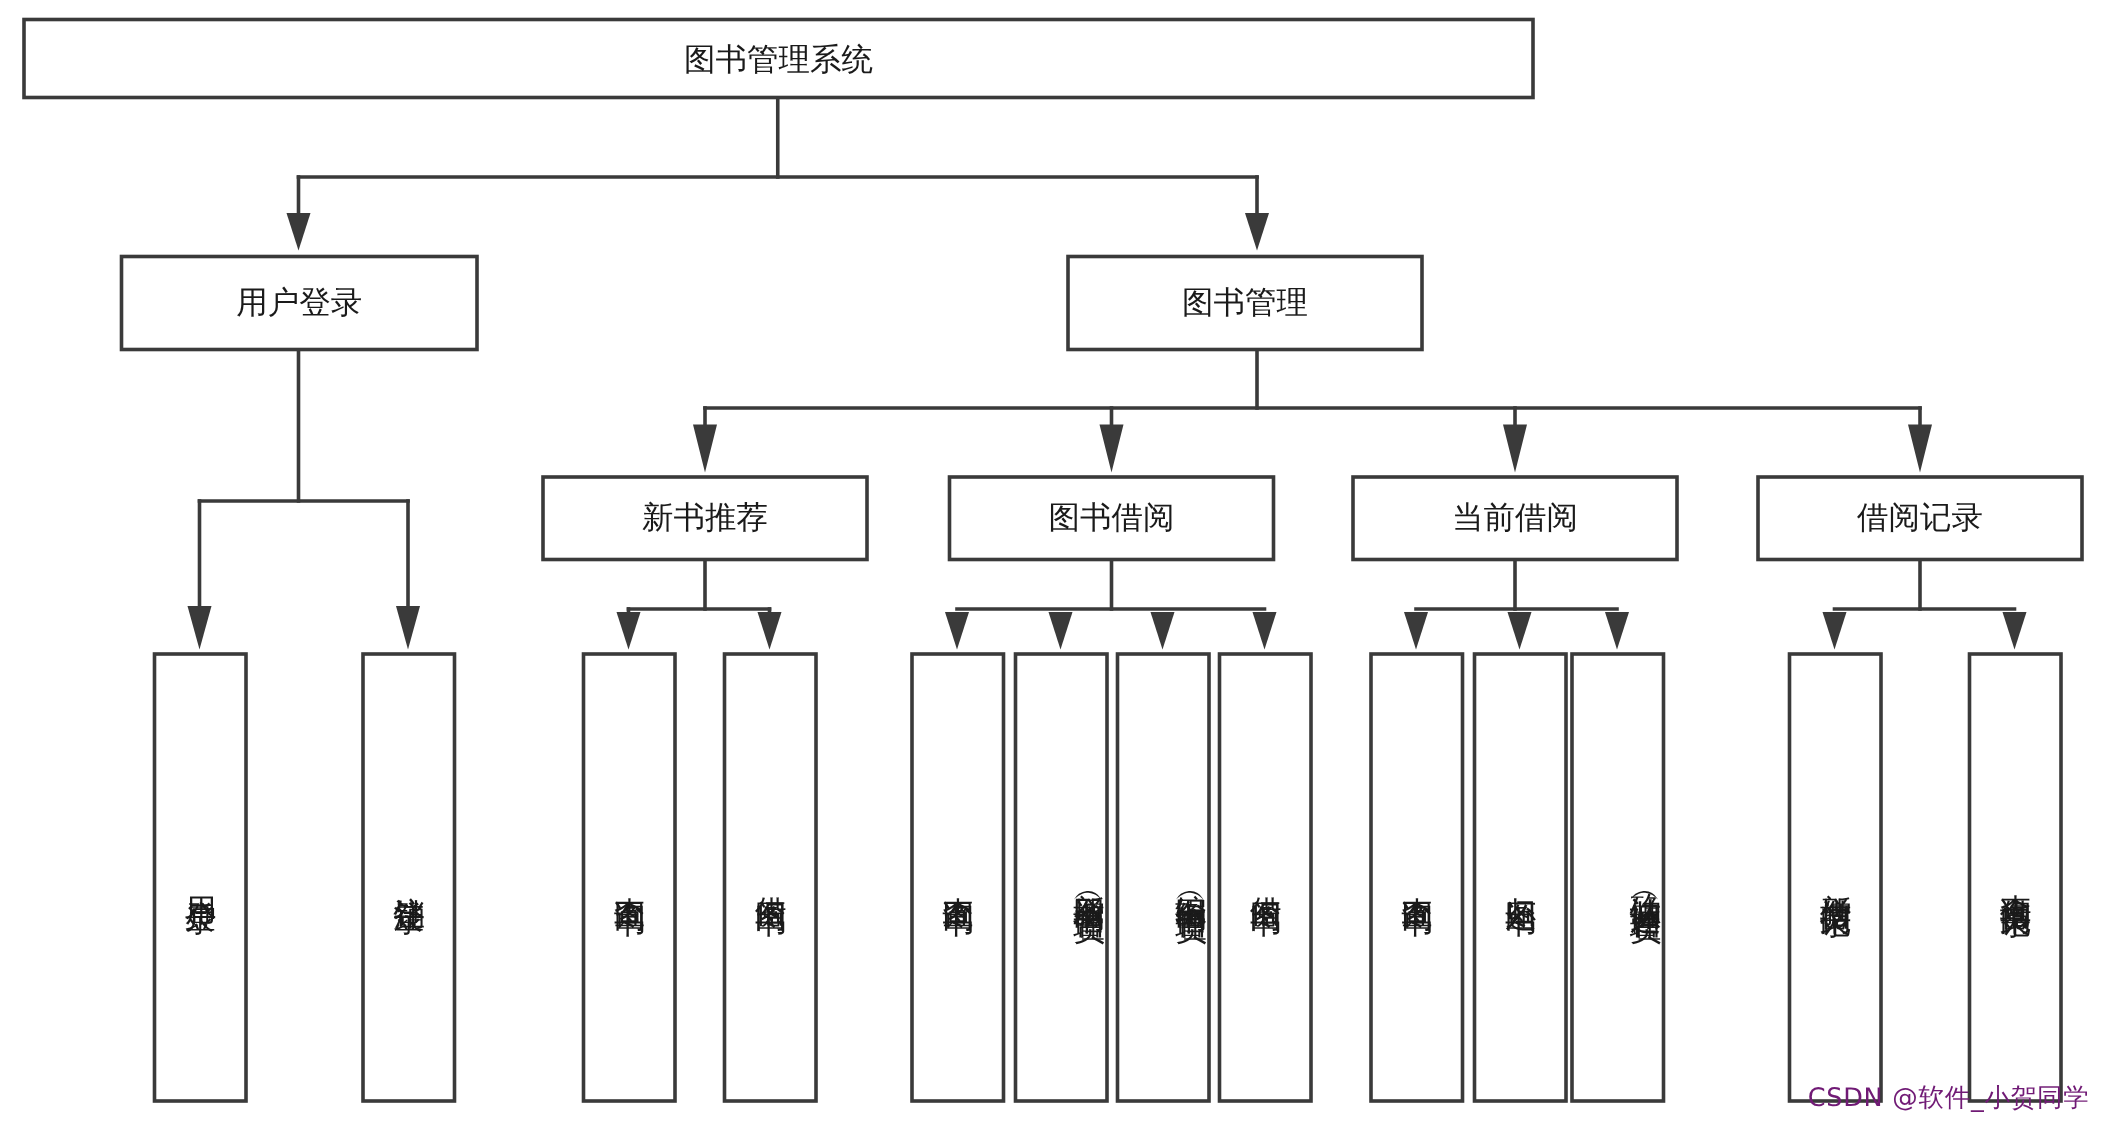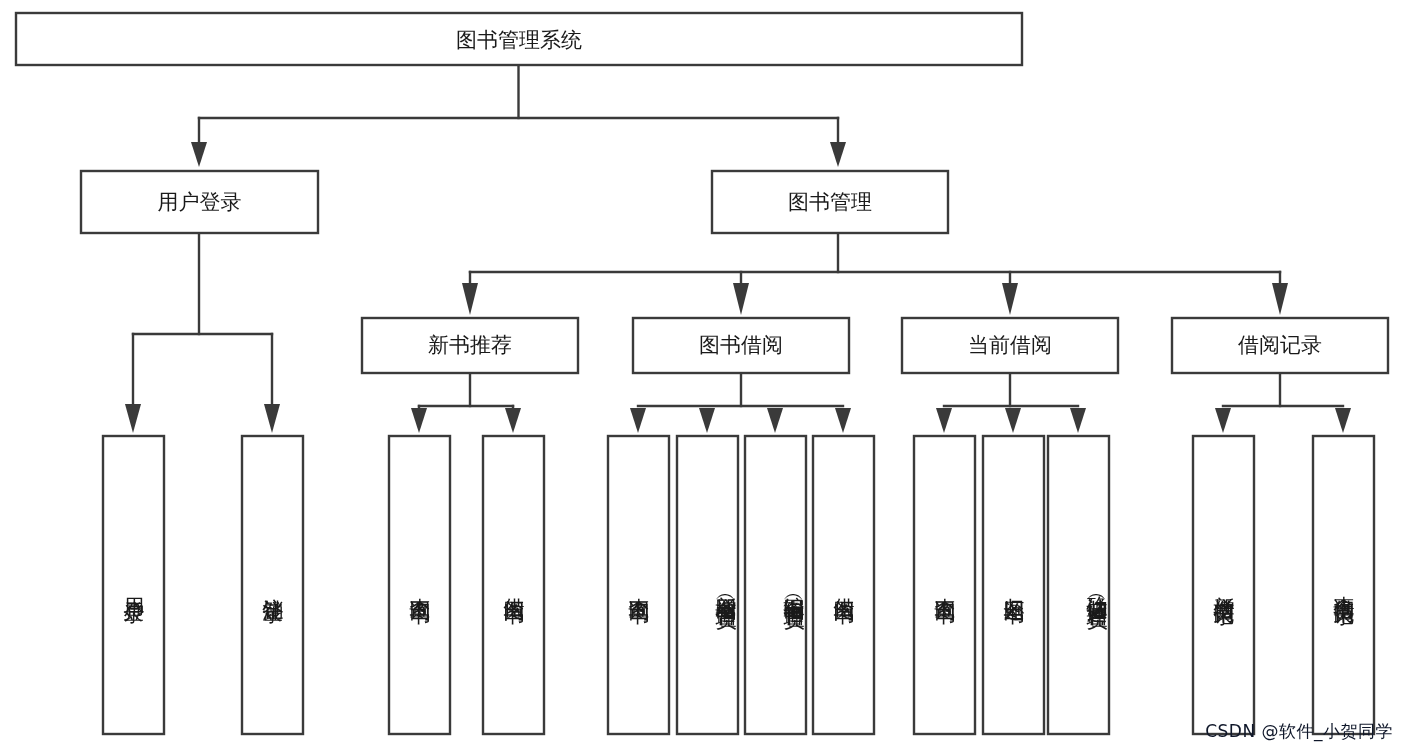--- a/index.html
+++ b/index.html
@@ -62,21 +62,21 @@
     color: #1a1a1a;
     white-space: nowrap;
     pointer-events: none;
   }
   .watermark {
     position: absolute;
     right: 12px;
     bottom: 4px;
     font-family: "DejaVu Sans", "Liberation Sans", sans-serif;
     font-size: 17px;
-    color: #0f172a;
+    color: #701a75;
     letter-spacing: 0.5px;
     user-select: none;
   }
 </style>
 </head>
 <body>
 
 <div id="diagram-root">
 
   <svg class="flow" viewBox="0 0 1405 747" xmlns="http://www.w3.org/2000/svg">

